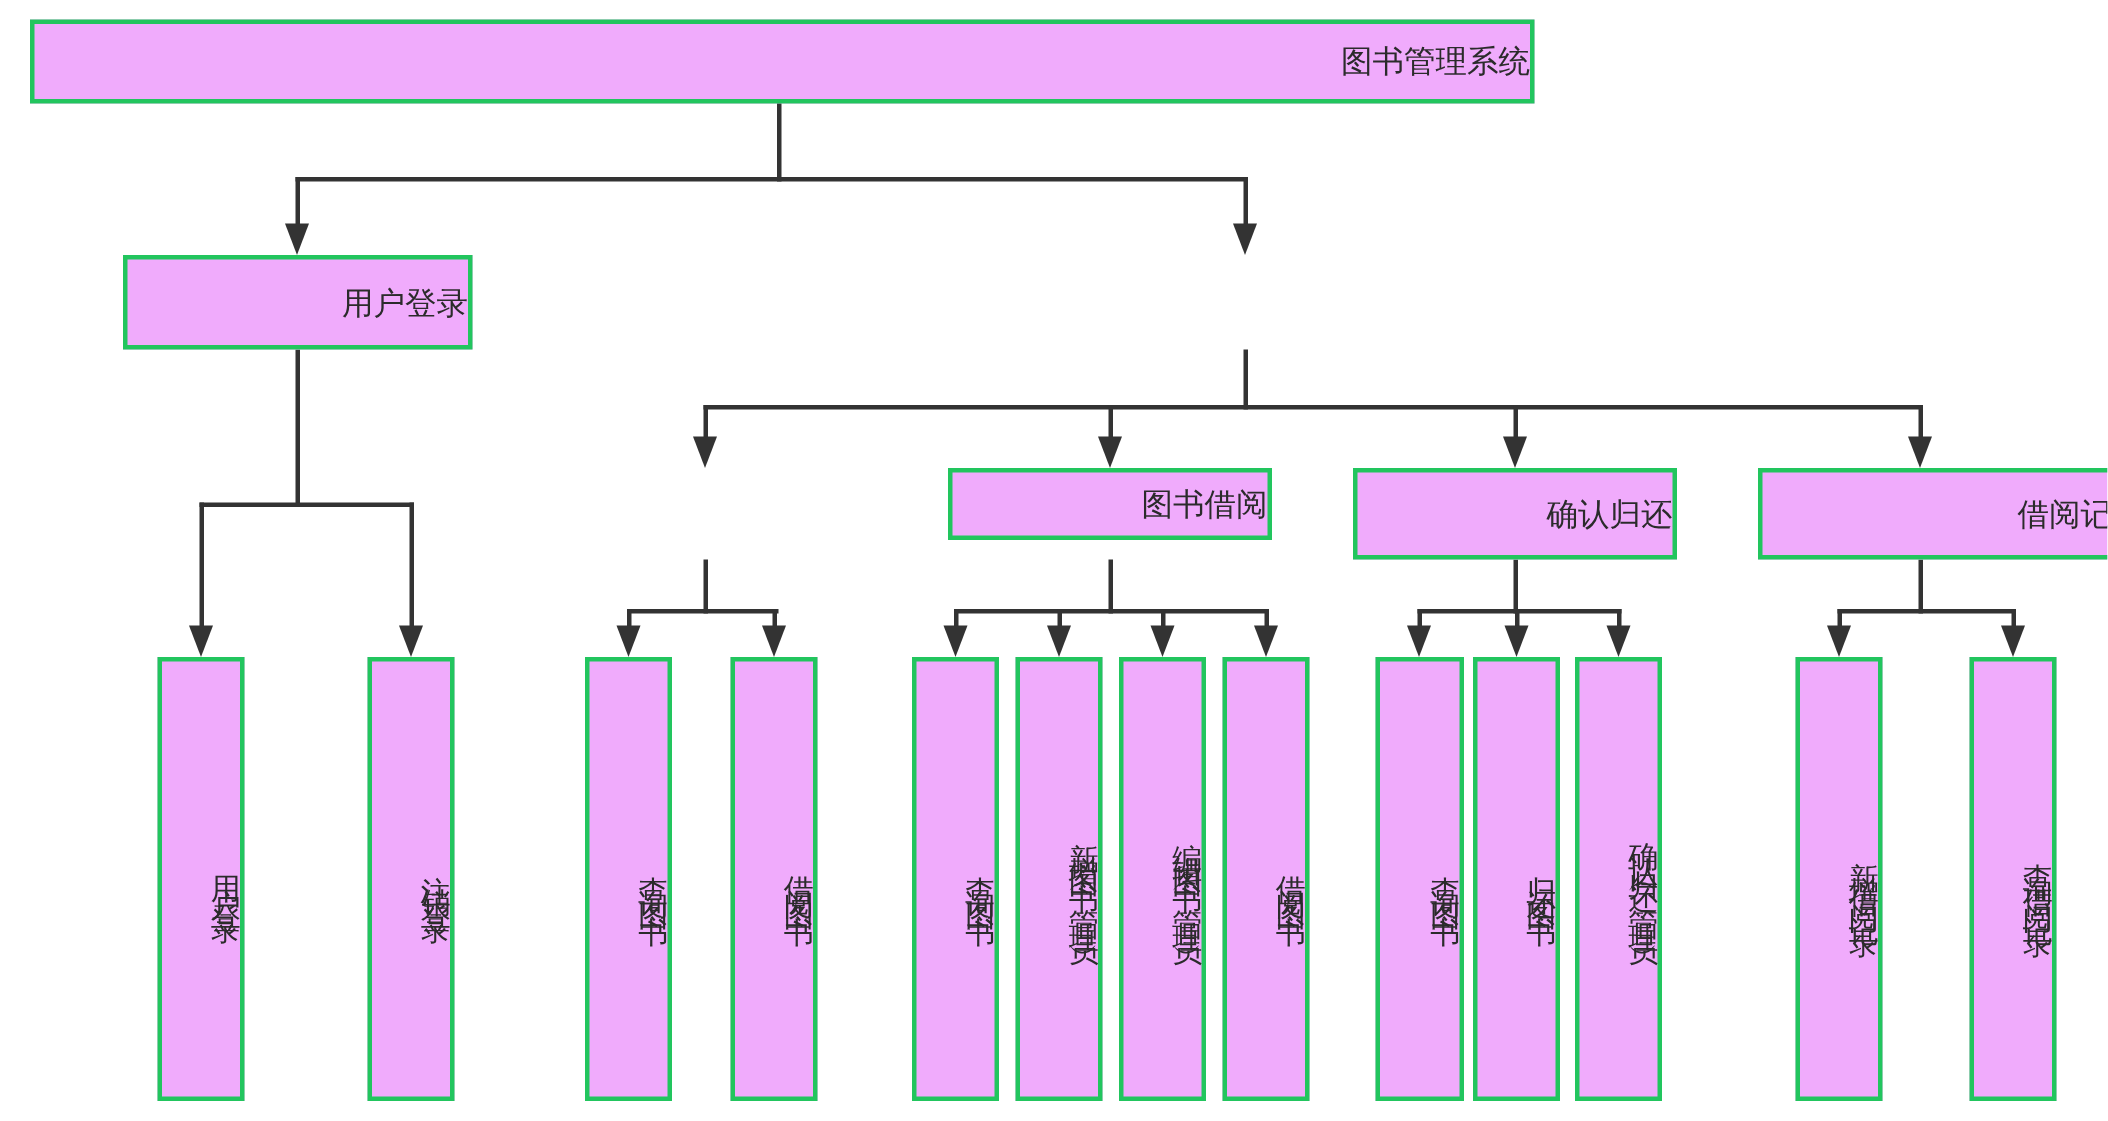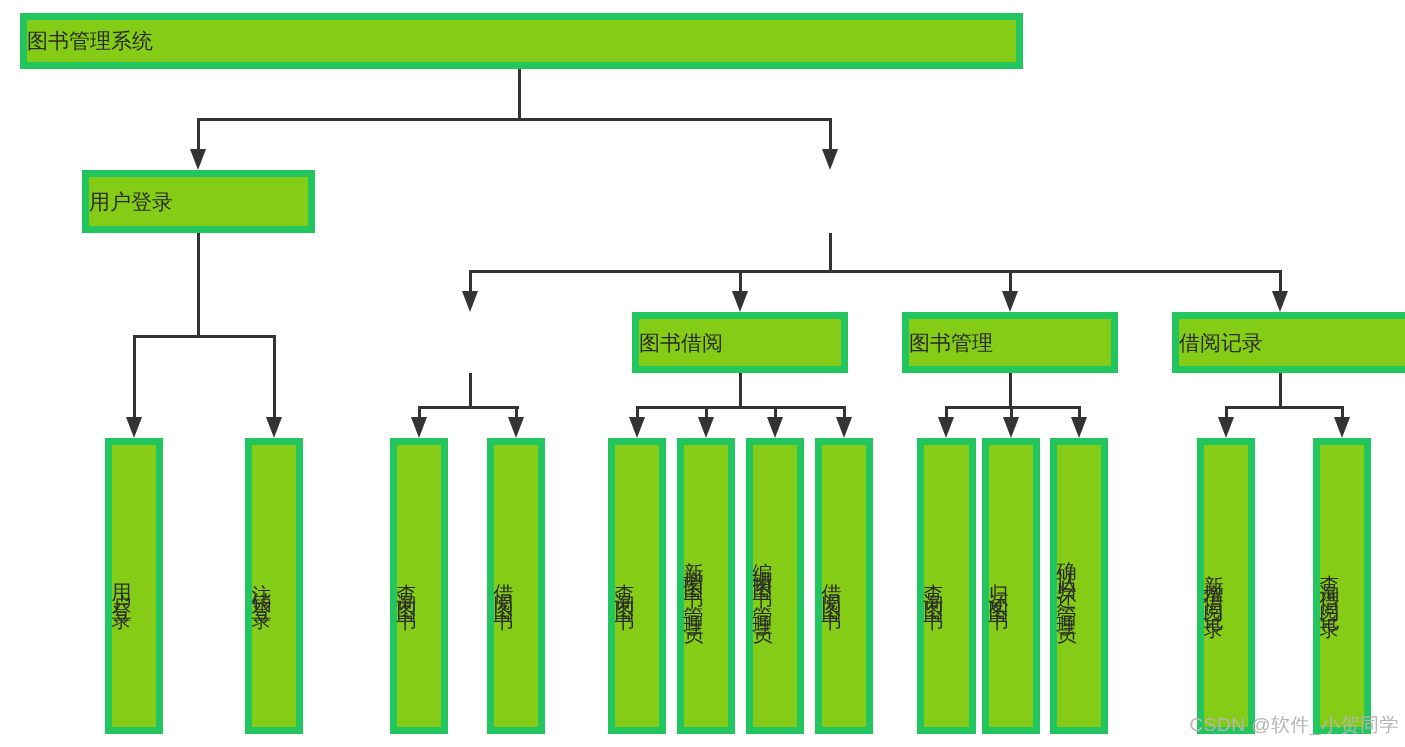--- a/index.html
+++ b/index.html
@@ -1,22 +1,22 @@
 <!DOCTYPE html>
 <html><head>
 <meta charset="utf-8">
 <style>
   html,body { margin:0; padding:0; background:#ffffff; }
   .stage {
     position:relative; width:1405px; height:747px; background:#ffffff;
     font-family:"Liberation Sans", sans-serif; color:#2b2b2b; overflow:hidden;
   }
   .box {
-    position:absolute; background:#84cc16; border:7px solid #22c55e;
-    box-sizing:border-box; display:flex; align-items:center; justify-content:flex-start;
+    position:absolute; background:#f0abfc; border:3px solid #22c55e;
+    box-sizing:border-box; display:flex; align-items:center; justify-content:flex-end;
     font-size:21px; color:#2b2b2b; z-index:2;
   }
   .box .lbl { white-space:nowrap; }
   .vbox .lbl {
     writing-mode:vertical-rl; text-orientation:mixed;
     letter-spacing:9px; line-height:1; font-size:20px;
   }
   .hline, .vline { position:absolute; background:#333333; z-index:1; }
   .hline { height:3px; }
   .vline { width:3px; }
@@ -54,25 +54,25 @@
   <div class="hline" style="left:469px;top:270px;width:813px"></div>
   <div class="vline" style="left:469px;top:270px;height:23px"></div>
   <div class="vline" style="left:739px;top:270px;height:23px"></div>
   <div class="vline" style="left:1009px;top:270px;height:23px"></div>
   <div class="vline" style="left:1279px;top:270px;height:23px"></div>
   <div class="arrow" style="left:462px;top:291px"></div>
   <div class="arrow" style="left:732px;top:291px"></div>
   <div class="arrow" style="left:1002px;top:291px"></div>
   <div class="arrow" style="left:1272px;top:291px"></div>
 
-  <div class="box" style="left:632px;top:312px;width:216px;height:61px">
+  <div class="box" style="left:632px;top:312px;width:216px;height:48px">
     <span class="lbl">图书借阅</span>
   </div>
   <div class="box" style="left:902px;top:312px;width:216px;height:61px">
-    <span class="lbl">图书管理</span>
+    <span class="lbl">确认归还</span>
   </div>
   <div class="box" style="left:1172px;top:312px;width:260px;height:61px">
     <span class="lbl">借阅记录</span>
   </div>
 
   <div class="vline" style="left:197px;top:233px;height:104px"></div>
   <div class="hline" style="left:133px;top:335px;width:143px"></div>
   <div class="vline" style="left:133px;top:335px;height:83px"></div>
   <div class="vline" style="left:273px;top:335px;height:83px"></div>
   <div class="arrow" style="left:126px;top:417px"></div>
@@ -149,15 +149,14 @@
     <span class="lbl">确认归还（管理员）</span>
   </div>
 
   <div class="box vbox" style="left:1197px;top:438px;width:58px;height:296px">
     <span class="lbl">新增借阅记录</span>
   </div>
   <div class="box vbox" style="left:1313px;top:438px;width:58px;height:296px">
     <span class="lbl">查询借阅记录</span>
   </div>
 
-  <div class="watermark">CSDN @软件_小贺同学</div>
 
 </div>
 
 </body></html>

